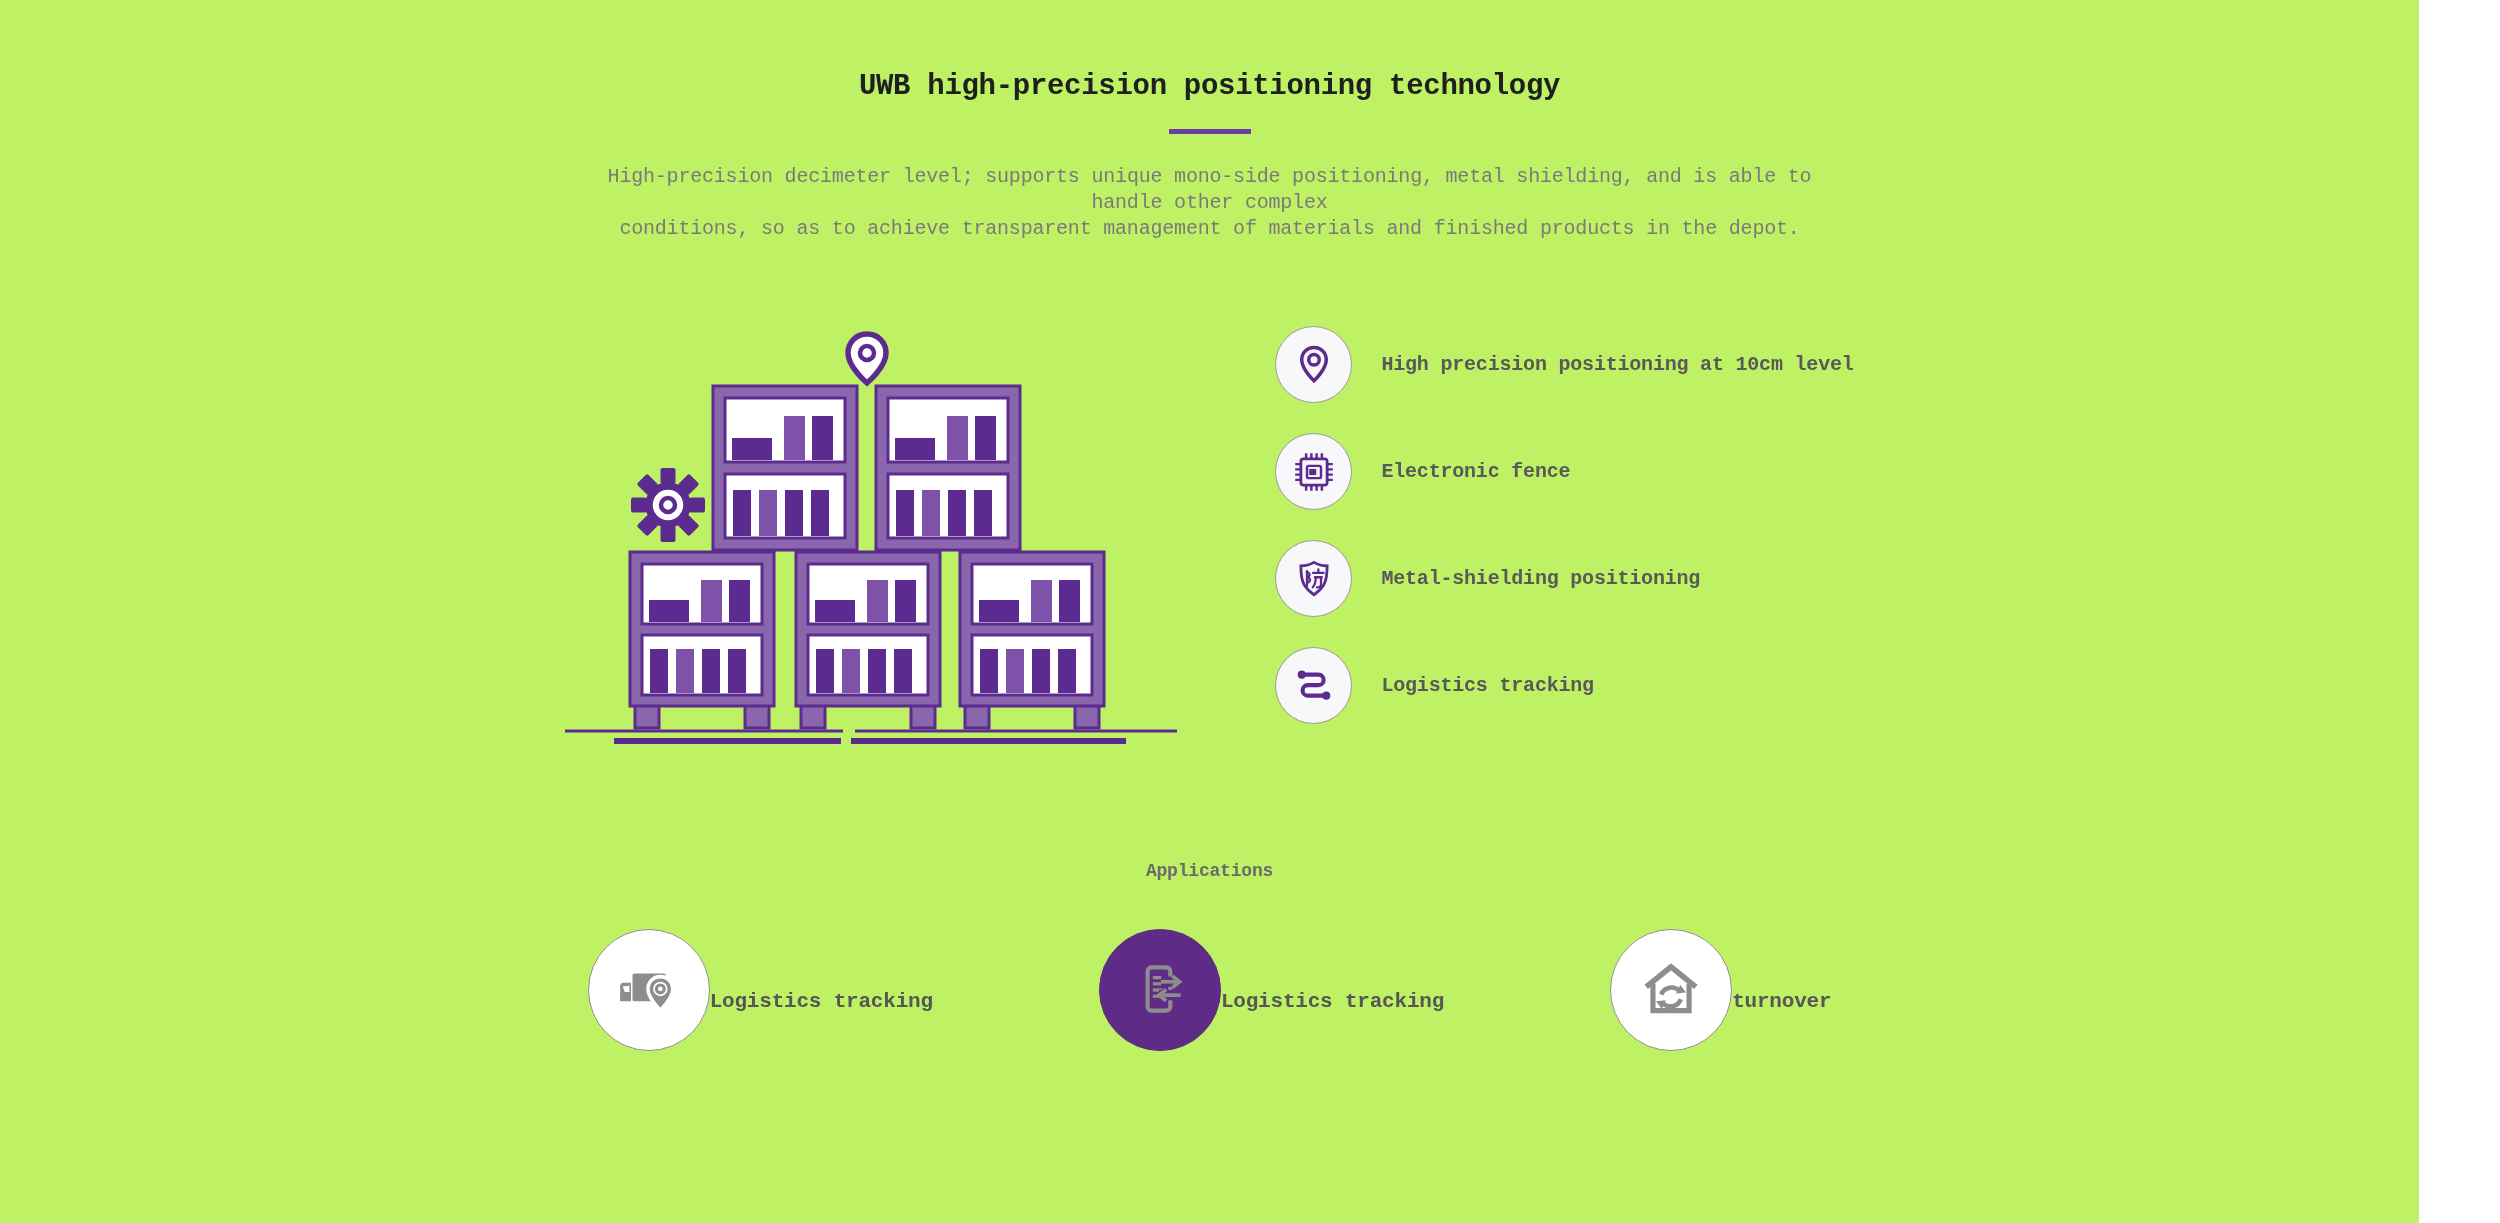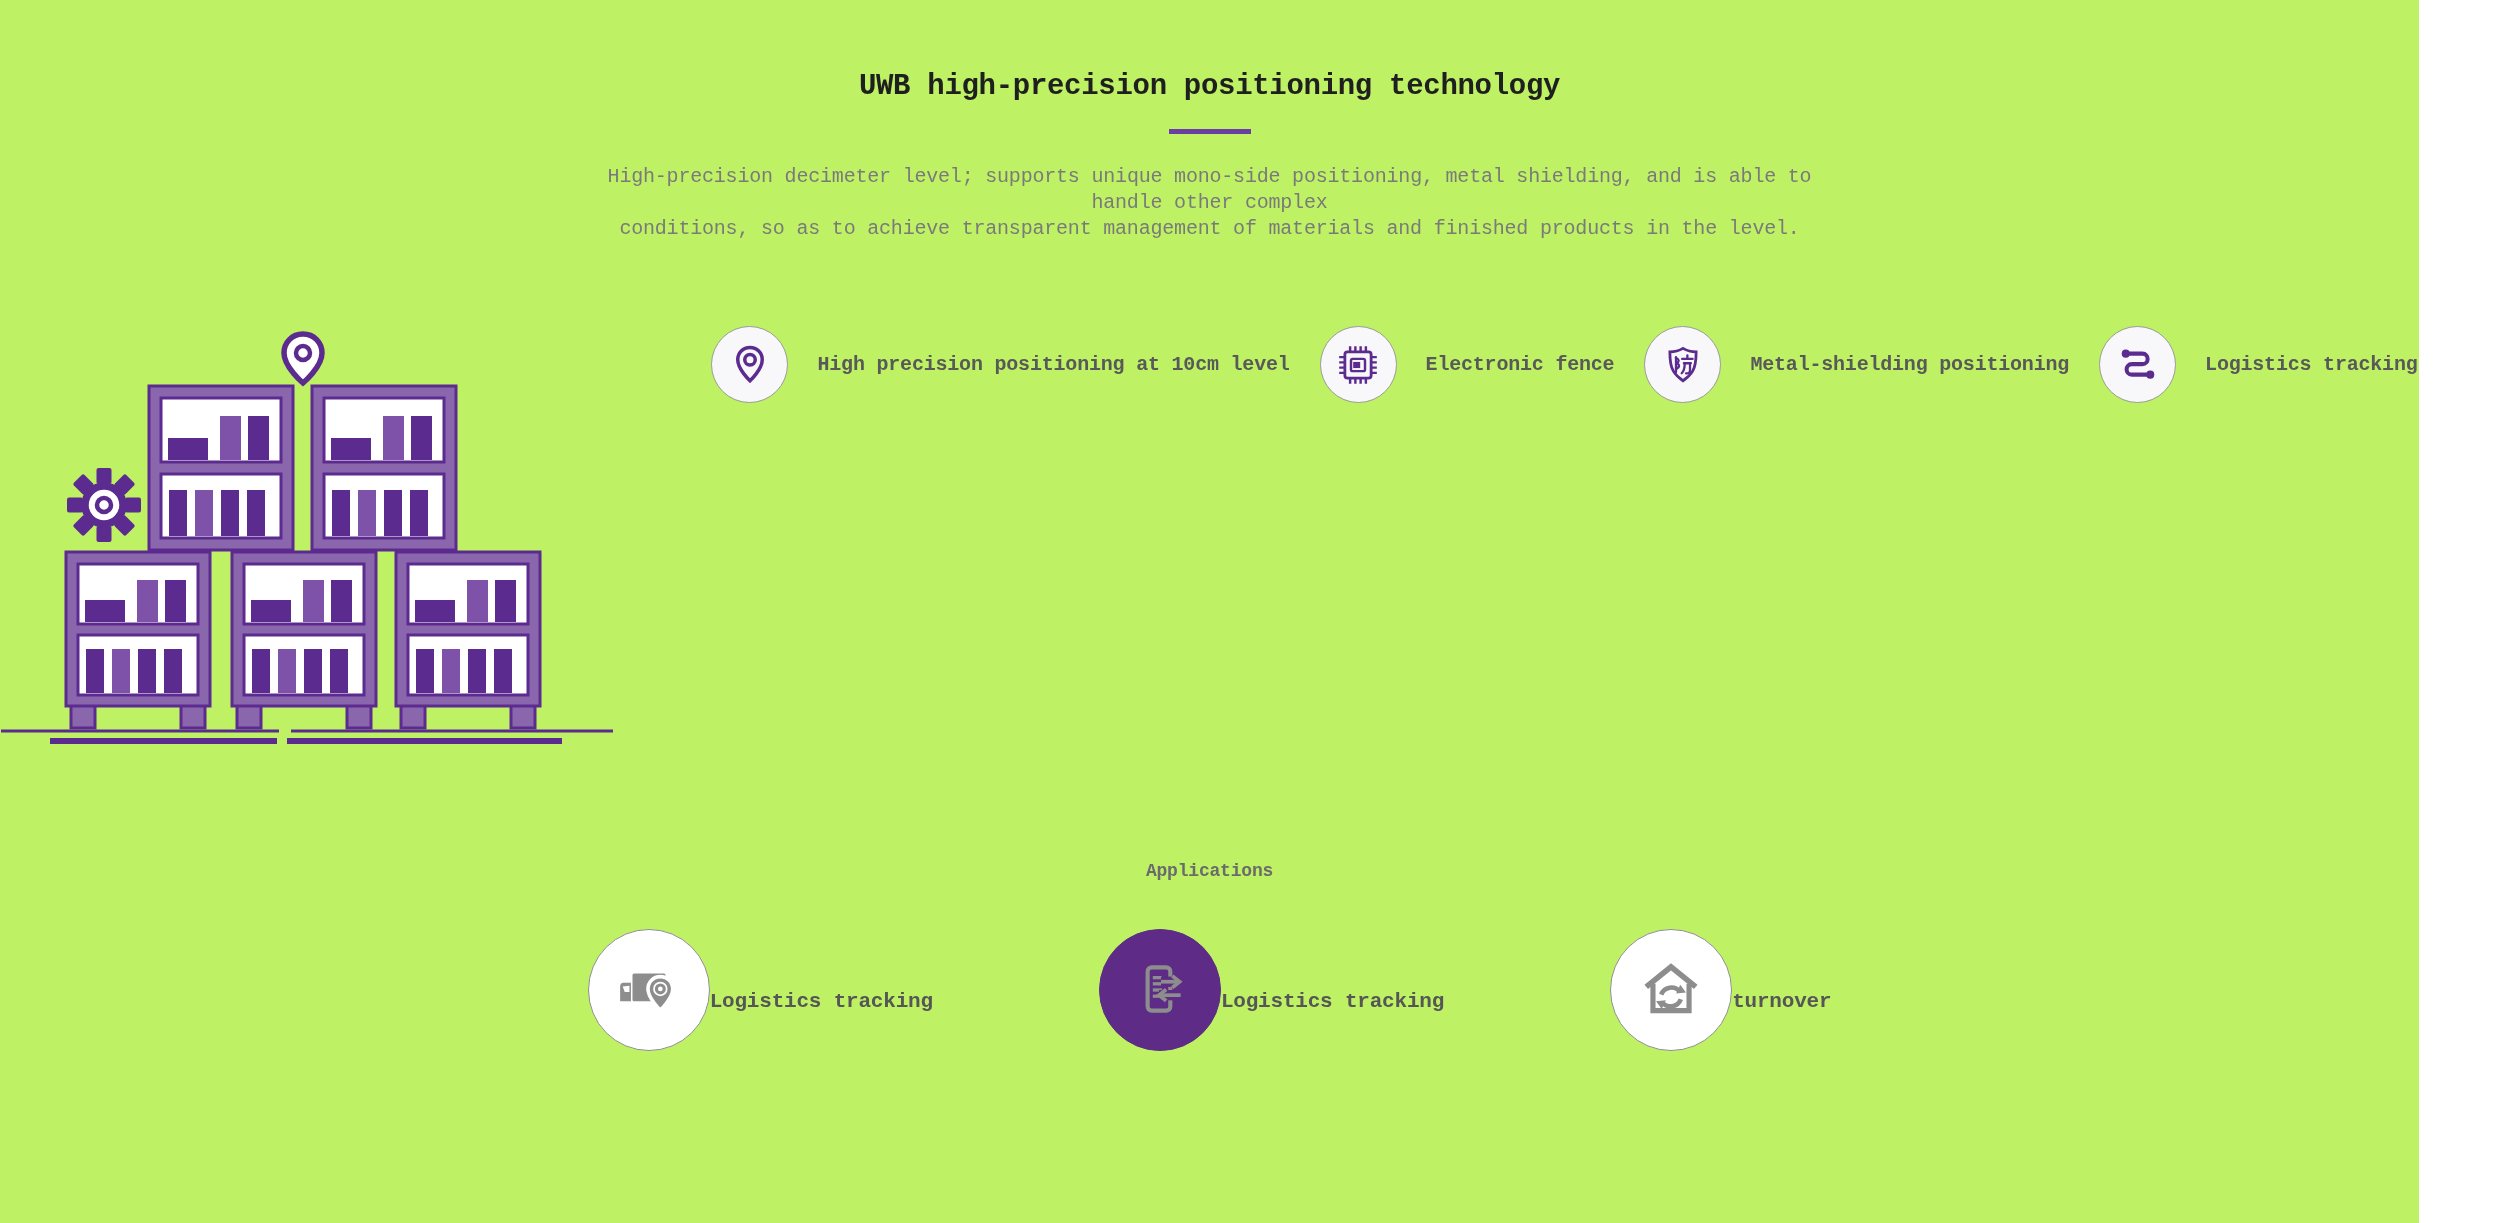--- a/index.html
+++ b/index.html
@@ -8,21 +8,21 @@
     font-family:Liberation Mono, monospace;
   }
   
   .header{text-align:center;padding-top:70px;}
   .title{font-size:29px;font-weight:bold;color:#1f1f1f;letter-spacing:-0.3px;margin:0;}
   .divider{width:82px;height:5px;background:#6b3ea3;margin:26px auto 0;}
   .description{margin:30px auto 8px;font-size:20px;line-height:26px;color:#7a7a7a;max-width:1220px;letter-spacing:-0.2px;}
   
   .main-row{display:flex;justify-content:center;align-items:flex-start;gap:95px;margin-top:84px;}
   .illustration{flex:0 0 auto;}
-  .features{display:flex;flex-direction:row;gap:30px;padding-top:0;text-align:right;}
+  .features{display:flex;flex-direction:column;gap:30px;padding-top:0;text-align:right;}
   .feature-row{display:flex;align-items:center;gap:29px;height:77px;}
   .feature-circle{
     width:77px;height:77px;border-radius:50%;background:#f8f8fa;border:1px solid #9b9b9b;
     display:flex;align-items:center;justify-content:center;flex:0 0 auto;box-sizing:border-box;
   }
   .feature-label{font-size:20px;font-weight:bold;color:#595959;letter-spacing:-0.2px;white-space:nowrap;}
   
   .apps-heading{text-align:center;font-size:18px;font-weight:bold;color:#6b6b6b;margin:95px 0 0;letter-spacing:-0.2px;}
   .apps-row{display:flex;justify-content:center;align-items:flex-start;gap:166px;margin-top:48px;}
   .app{display:flex;align-items:center;cursor:pointer;}
@@ -34,21 +34,21 @@
   .app-label{margin-top:23px;font-size:21px;font-weight:bold;color:#565656;letter-spacing:-0.2px;white-space:nowrap;}
 </style>
 </head>
 <body>
 
 <div class="page">
 
   <div class="header">
     <h1 class="title">UWB high-precision positioning technology</h1>
     <div class="divider"></div>
-    <p class="description"><span>High-precision decimeter level; supports unique mono-side positioning, metal shielding, and is able to handle other complex</span><br><span>conditions, so as to achieve transparent management of materials and finished products in the level.</span></p>
+    <p class="description"><span>High-precision decimeter level; supports unique mono-side positioning, metal shielding, and is able to handle other complex</span><br><span>conditions, so as to achieve transparent management of materials and finished products in the depot.</span></p>
   </div>
 
   <div class="main-row">
 
     <svg class="illustration" width="615" height="440" viewBox="0 0 615 440">
       <defs>
         <g id="rackTop">
           <rect x="0" y="0" width="144" height="164" fill="#8a67ad" stroke="#5c2b8f" stroke-width="3"></rect>
           <rect x="12" y="12" width="120" height="64" fill="#ffffff" stroke="#5c2b8f" stroke-width="3"></rect>
           <rect x="12" y="88" width="120" height="64" fill="#ffffff" stroke="#5c2b8f" stroke-width="3"></rect>

